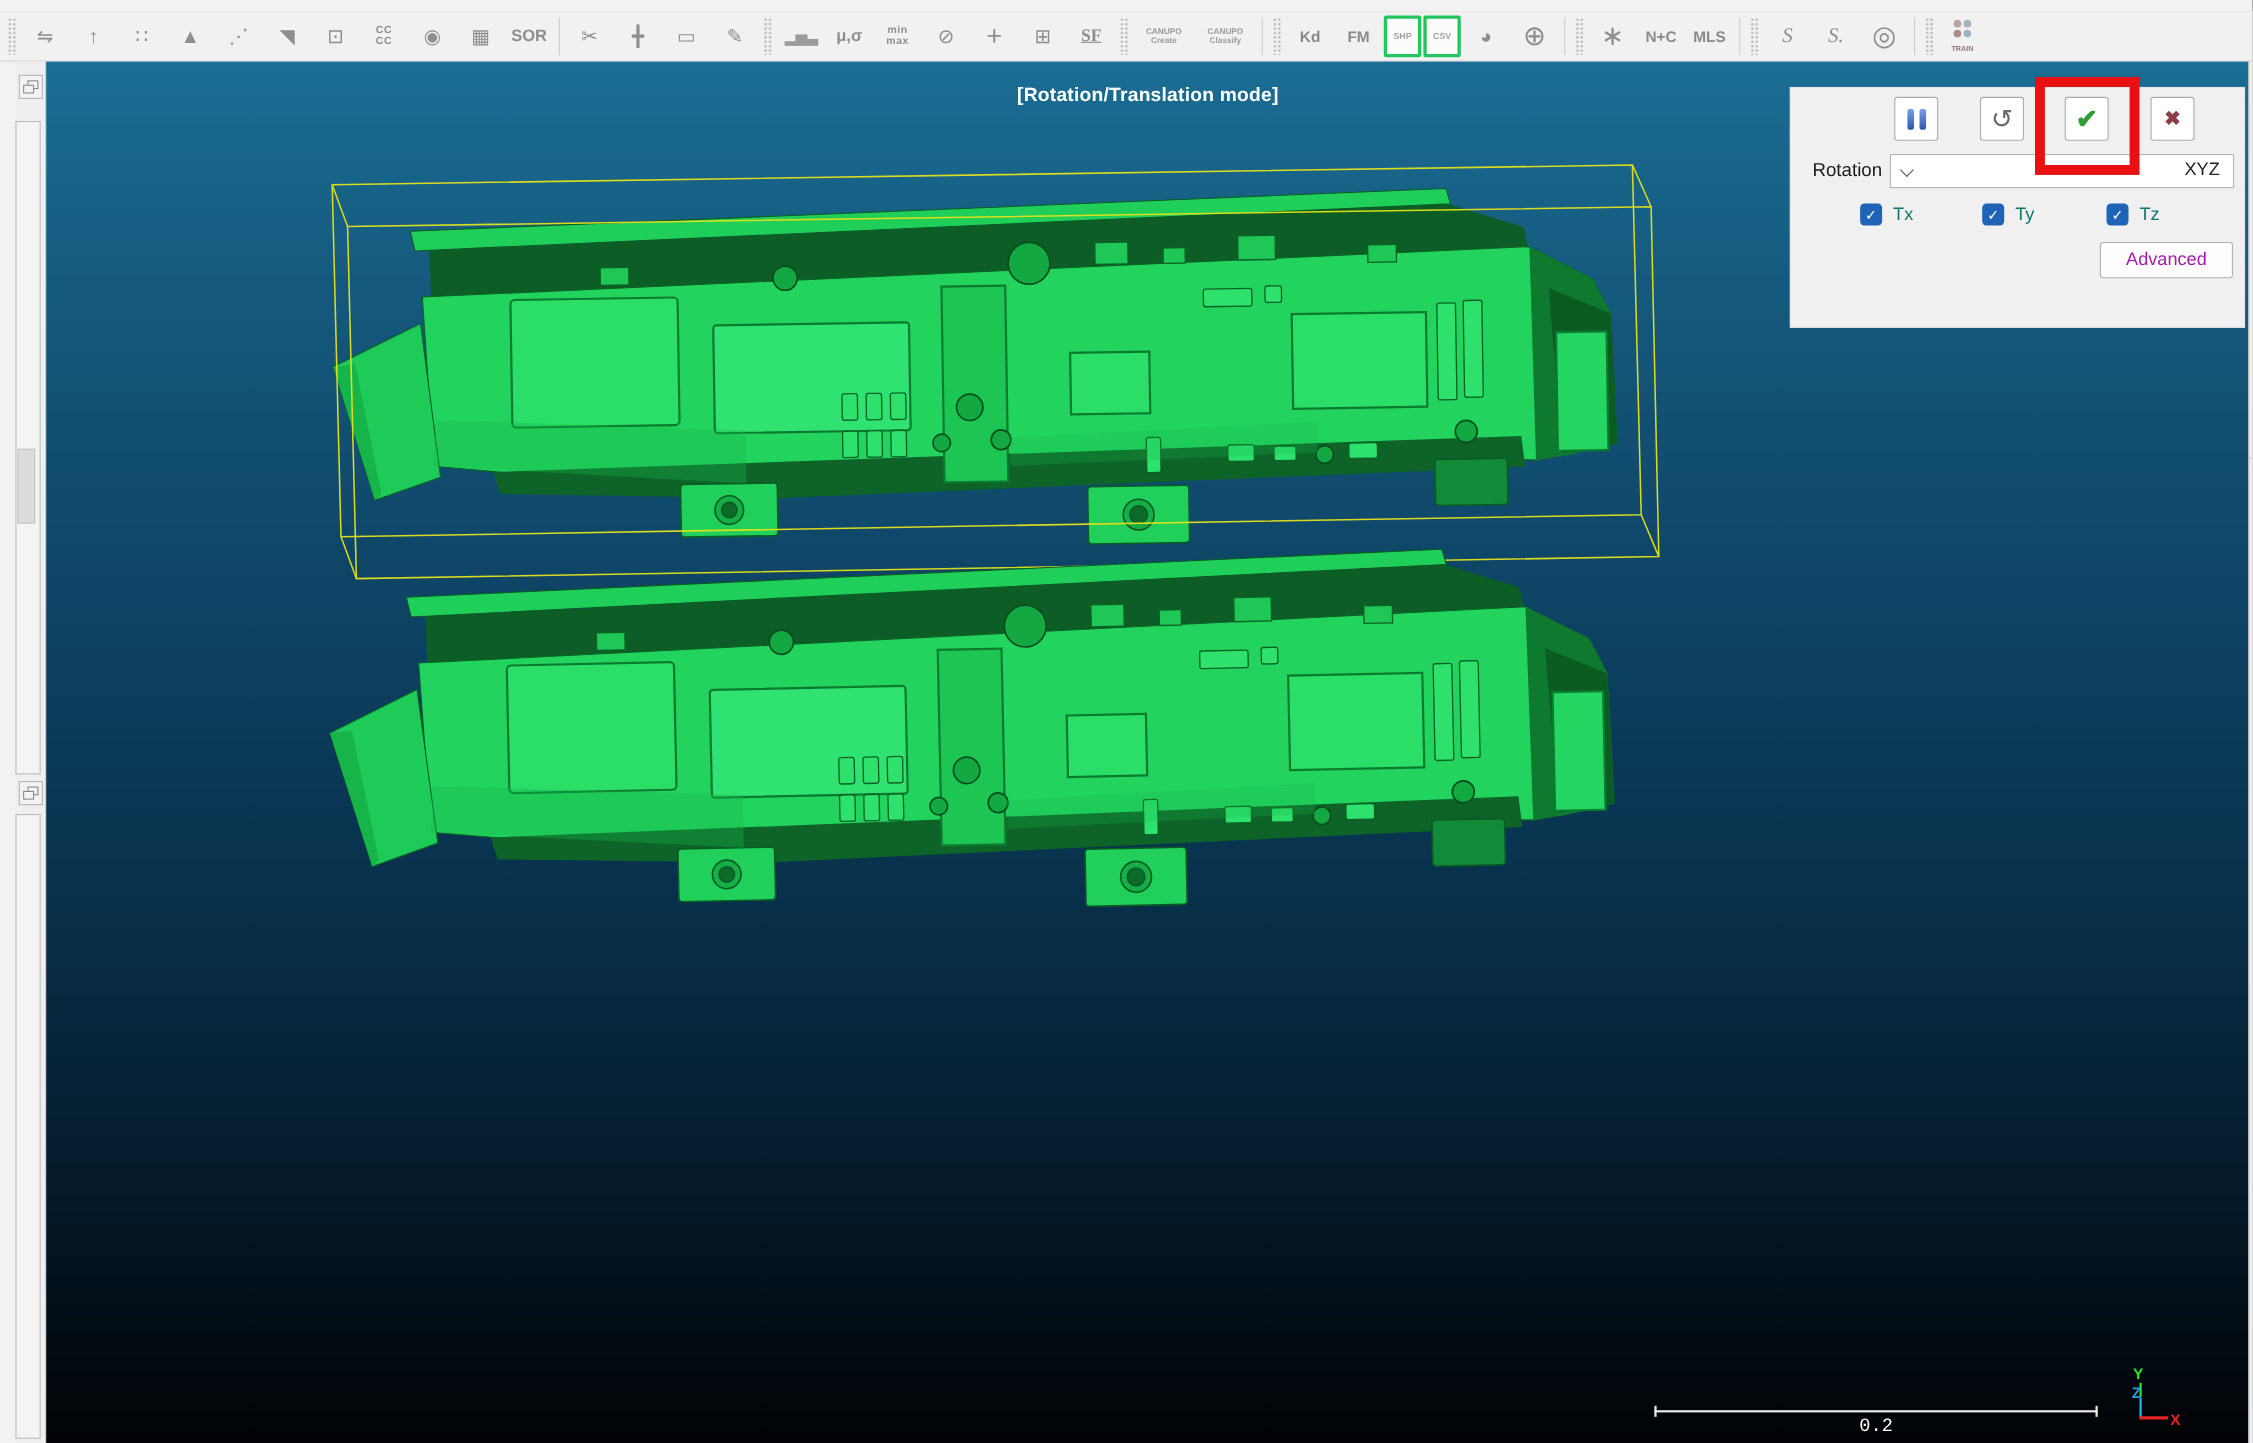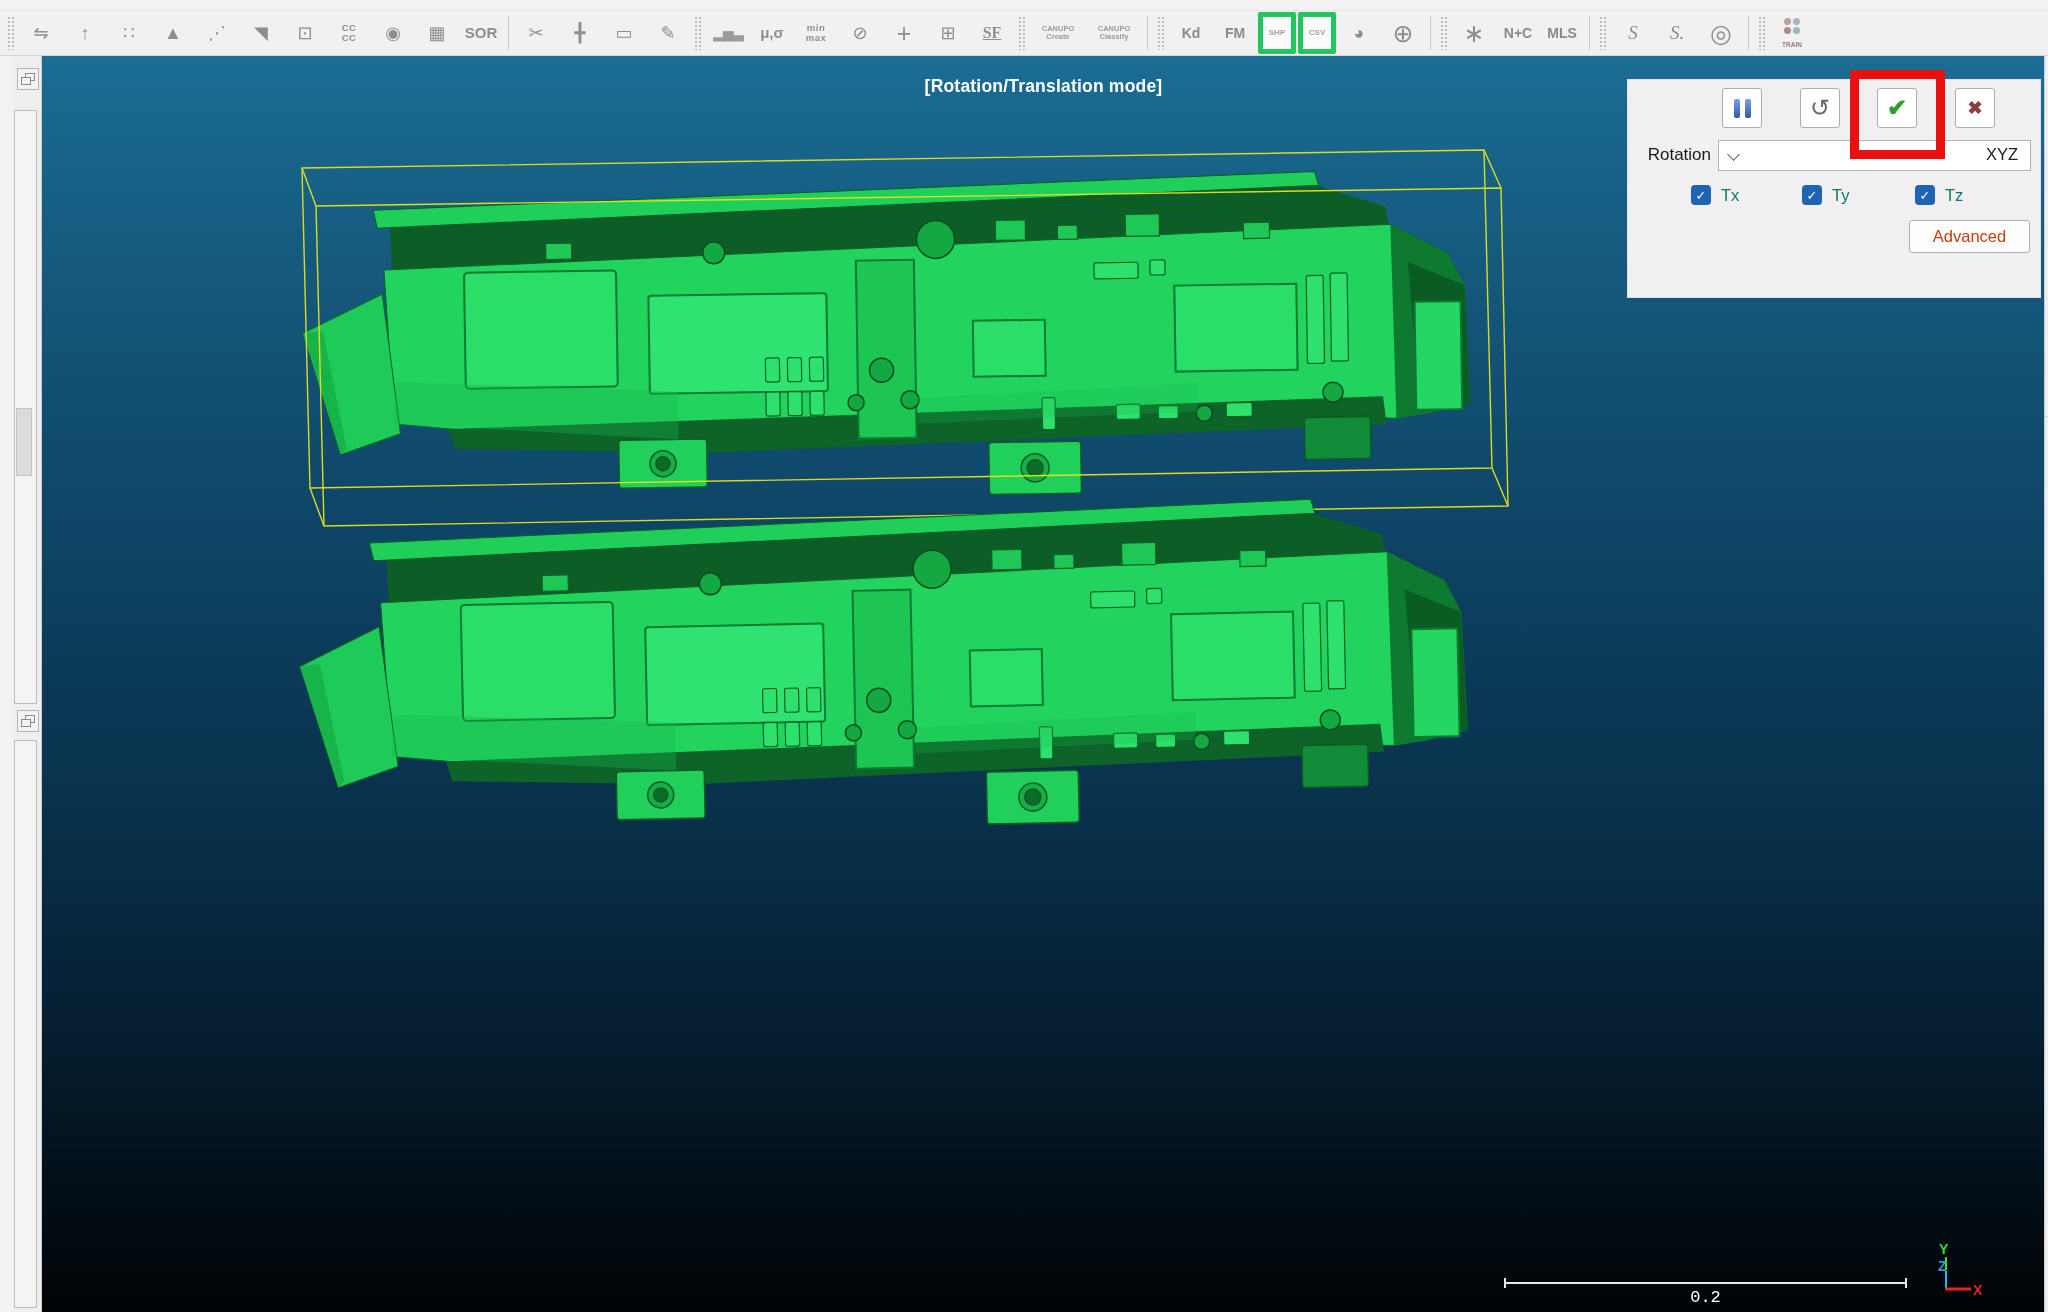--- a/index.html
+++ b/index.html
@@ -14,21 +14,21 @@
   .toolbar{position:absolute;left:0;top:10px;width:100%;height:46px;background:#f1f1f1;
     border-top:1px solid #e9e9e9;border-bottom:1px solid #d4d4d4;display:flex;align-items:center;
     padding-left:3px;box-sizing:border-box;overflow:hidden;}
   .tb-icon{width:42px;height:38px;margin:0 1px;display:flex;align-items:center;justify-content:center;
     color:#8e8e8e;font-size:18px;text-align:center;white-space:pre-line;line-height:1.05;flex:none;border-radius:3px;}
   .tb-icon.small{font-size:9.5px;font-weight:bold;letter-spacing:.5px;}
   .tb-icon.tiny{font-size:7.5px;width:54px;font-weight:bold;color:#9a9a9a;}
   .tb-icon.mid{font-size:15px;font-weight:bold;}
   .tb-icon.midb{font-size:14px;font-weight:bold;color:#8a8a8a;}
   .tb-icon.file{font-size:8px;font-weight:bold;width:28px;height:32px;background:#fbfbfb;
-    border:5px solid #22c55e;border-radius:2px;color:#a3a3a3;}
+    border:3px solid #22c55e;border-radius:2px;color:#a3a3a3;}
   .tb-icon.big{font-size:25px;}
   .tb-icon.bars{font-size:14px;letter-spacing:-1px;color:#9b9b9b;}
   .tb-icon.sf{font-size:16px;font-weight:bold;font-family:"Liberation Serif",serif;text-decoration:underline;}
   .tb-icon.script{font-size:19px;font-style:italic;font-family:"Liberation Serif",serif;}
   .tb-icon.train{position:relative;font-size:6.5px;color:#9a7a7a;align-items:flex-end;padding-bottom:3px;box-sizing:border-box;font-weight:bold;}
   .tb-icon.train::before{content:"";position:absolute;top:4px;left:13px;width:7px;height:7px;border-radius:50%;
     background:#b9a3a3;box-shadow:9px 0 0 #a9b3c2,0 9px 0 #b08a8a,9px 9px 0 #9fb2c6;}
   .tb-sep{width:1px;height:34px;background:#cccccc;margin:0 5px;flex:none;}
   .tb-grip{width:8px;height:34px;margin:0 4px;flex:none;
     background-image:radial-gradient(circle,#bdbdbd 1px,transparent 1.3px);background-size:4px 4px;}
@@ -87,21 +87,21 @@
     border:1px solid #b3b3b3;box-sizing:border-box;cursor:pointer;}
   .chev{position:absolute;left:10px;top:9px;width:8px;height:8px;
     border-left:1.6px solid #555;border-bottom:1.6px solid #555;transform:rotate(-45deg);}
   .combo-value{position:absolute;right:12px;top:4px;font-size:16.5px;color:#222;}
   .cb{position:absolute;top:106px;width:20px;height:20px;background:#1f63b7;border-radius:4px;color:#fff;
     display:flex;align-items:center;justify-content:center;font-size:13px;cursor:pointer;}
   .cb.tx{left:64px;}.cb.ty{left:175px;}.cb.tz{left:288px;}
   .cb-label{position:absolute;top:107px;font-size:16.5px;color:#0f766e;}
   .cb-label.tx{left:94px;}.cb-label.ty{left:205px;}.cb-label.tz{left:318px;}
   .tp-advanced{position:absolute;left:282px;top:141px;width:121px;height:33px;background:#fdfdfd;
-    border:1px solid #b0b0b0;border-radius:3px;font-size:16.5px;color:#c2410c;font-family:inherit;cursor:pointer;}
+    border:1px solid #b0b0b0;border-radius:3px;font-size:16.5px;color:#a21caf;font-family:inherit;cursor:pointer;}
 
   
   .red-box{position:absolute;left:1808px;top:14px;width:95px;height:89px;border:9px solid #e81010;
     box-sizing:border-box;z-index:6;pointer-events:none;}
 </style>
 </head>
 <body>
 
 <div class="screen">
 

